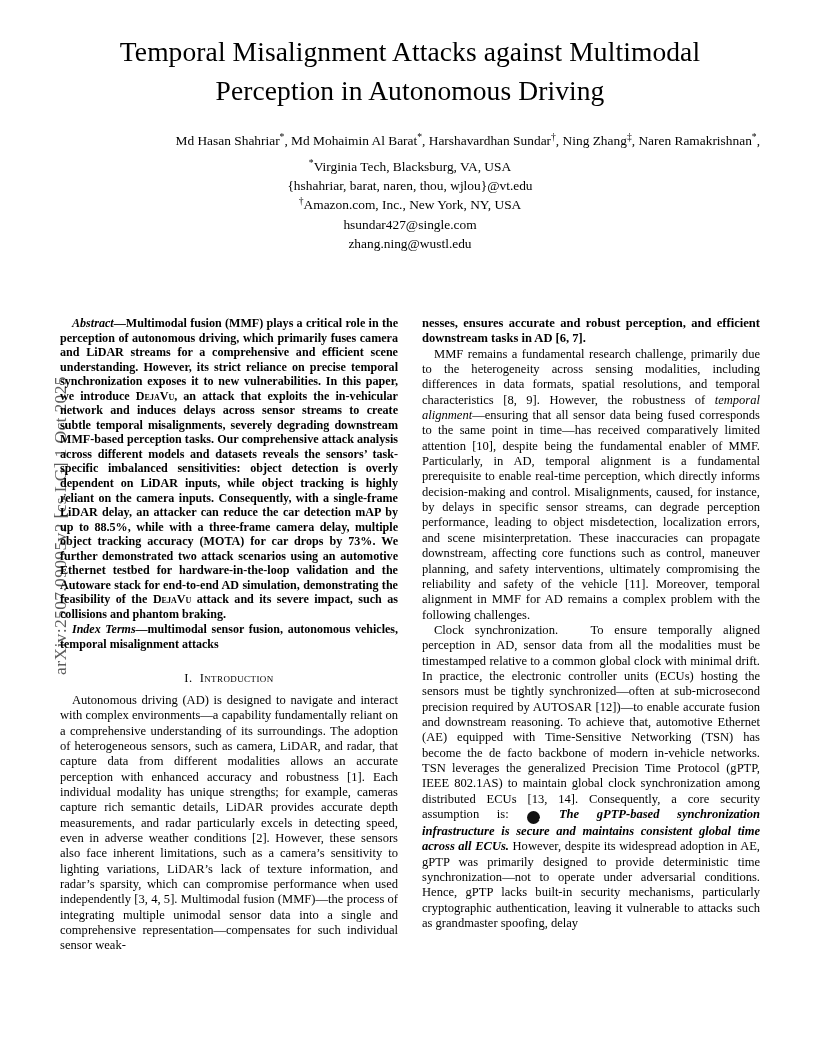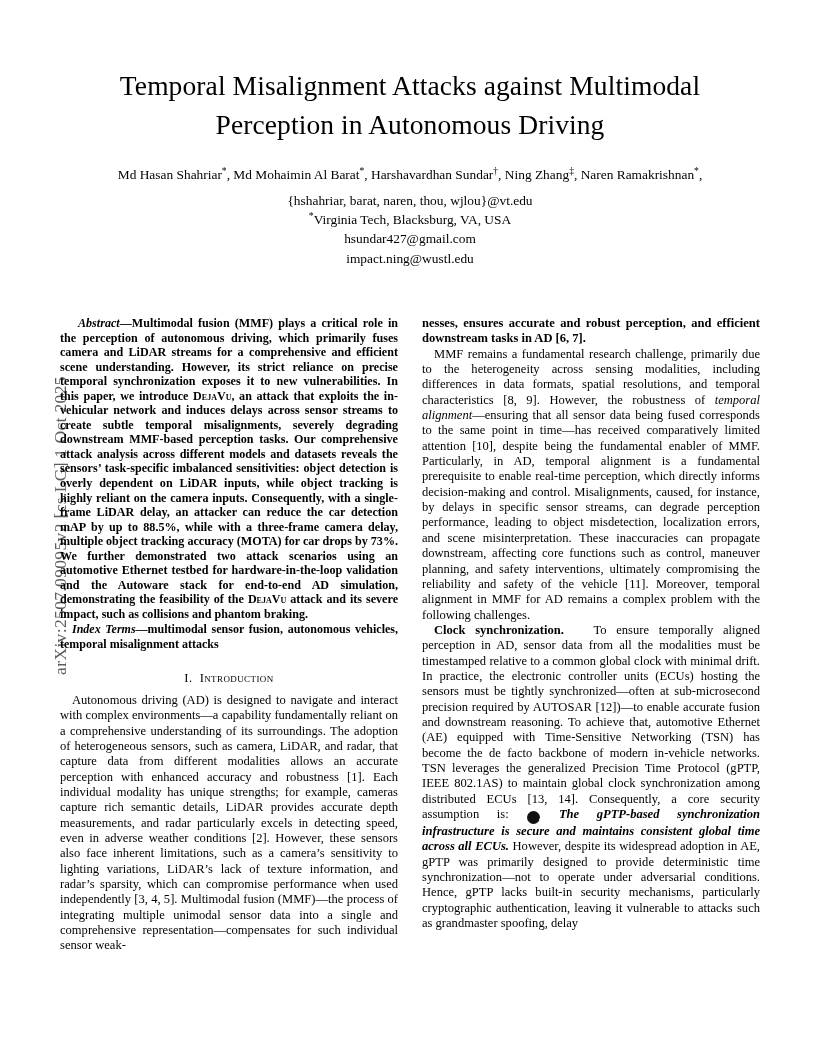--- a/index.html
+++ b/index.html
@@ -45,34 +45,34 @@
   #page {
     position: absolute;
     left: 60px;
     top: 0;
     width: 700px;
     height: 1056px;
   }
 
   
   #title-block {
-    padding-top: 66px;
+    padding-top: 32px;
     text-align: center;
   }
   #paper-title {
     font-size: 27.5px;
     line-height: 39px;
     font-weight: normal;
     margin: 0;
     letter-spacing: 0.1px;
     padding: 0 10px;
   }
 
   #author-block {
-    text-align: center;
+    text-align: right;
     margin-top: 21px;
     font-size: 13.4px;
     line-height: 19.5px;
   }
   #author-block .authors-line {
     white-space: nowrap;
   }
   #affil-block {
     text-align: center;
     margin-top: 6px;
@@ -109,21 +109,20 @@
   .column p.noindent { text-indent: 0; font-weight: bold; }
 
   .abstract-p {
     font-weight: bold;
     font-size: 12.1px;
     line-height: 14.55px;
   }
   .abstract-p .lead {
     font-weight: bold;
     font-style: italic;
-    margin-left: 6px;
   }
   .indexterms-p {
     font-weight: bold;
     font-size: 12px;
     line-height: 14.55px;
     text-indent: 12px;
     margin-top: 1px !important;
   }
   .indexterms-p .lead {
     font-weight: bold;
@@ -136,21 +135,21 @@
     font-weight: normal;
     font-variant: small-caps;
     margin: 19px 0 7px 0;
     letter-spacing: 0.4px;
   }
   h2.section-head .secnum {
     font-variant: normal;
   }
 
   .sc { font-variant: small-caps; }
-  .runin { font-weight: bold; }
+  .runin { font-weight: normal; }
   .ital { font-style: italic; }
   .bi { font-weight: bold; font-style: italic; }
 
   .assume-badge {
     display: inline-block;
     width: 13px;
     height: 13px;
     border-radius: 50%;
     background: #111111;
     color: #ffffff;
@@ -178,24 +177,25 @@
 <div id="page">
 
   <div id="title-block">
     <h1 id="paper-title">Temporal Misalignment Attacks against Multimodal Perception in Autonomous Driving</h1>
 
     <div id="author-block">
       <div class="authors-line"><span>Md Hasan Shahriar<sup class="mk">*</sup>, Md Mohaimin Al Barat<sup class="mk">*</sup>, Harshavardhan Sundar<sup class="mk">†</sup>, Ning Zhang<sup class="mk">‡</sup>, Naren Ramakrishnan<sup class="mk">*</sup>,</span></div>
     </div>
 
     <div id="affil-block">
+      <div><sup class="mk">*</sup>Virginia Tech, Blacksburg, VA, USA</div>
       <div>{hshahriar, barat, naren, thou, wjlou}@vt.edu</div>
-      <div><sup class="mk">*</sup>Virginia Tech, Blacksburg, VA, USA</div>
-      <div>hsundar427@gmail.com</div>
-      <div>impact.ning@wustl.edu</div>
+      <div><sup class="mk">†</sup>Amazon.com, Inc., New York, NY, USA</div>
+      <div>hsundar427@single.com</div>
+      <div>zhang.ning@wustl.edu</div>
     </div>
   </div>
 
   <div id="columns">
 
     <div class="column" id="col-left">
 
       <p class="abstract-p"><span class="lead">Abstract</span><span>—</span><span>Multimodal fusion (MMF) plays a critical role in the perception of autonomous driving, which primarily fuses camera and LiDAR streams for a comprehensive and efficient scene understanding. However, its strict reliance on precise temporal synchronization exposes it to new vulnerabilities. In this paper, we introduce </span><span class="sc">DejaVu</span><span>, an attack that exploits the in-vehicular network and induces delays across sensor streams to create subtle temporal misalignments, severely degrading downstream MMF-based perception tasks. Our comprehensive attack analysis across different models and datasets reveals the sensors’ task-specific imbalanced sensitivities: object detection is overly dependent on LiDAR inputs, while object tracking is highly reliant on the camera inputs. Consequently, with a single-frame LiDAR delay, an attacker can reduce the car detection mAP by up to 88.5%, while with a three-frame camera delay, multiple object tracking accuracy (MOTA) for car drops by 73%. We further demonstrated two attack scenarios using an automotive Ethernet testbed for hardware-in-the-loop validation and the Autoware stack for end-to-end AD simulation, demonstrating the feasibility of the </span><span class="sc">DejaVu</span><span> attack and its severe impact, such as collisions and phantom braking.</span></p>
 
       <p class="indexterms-p"><span class="lead">Index Terms</span><span>—</span><span>multimodal sensor fusion, autonomous vehicles, temporal misalignment attacks</span></p>

